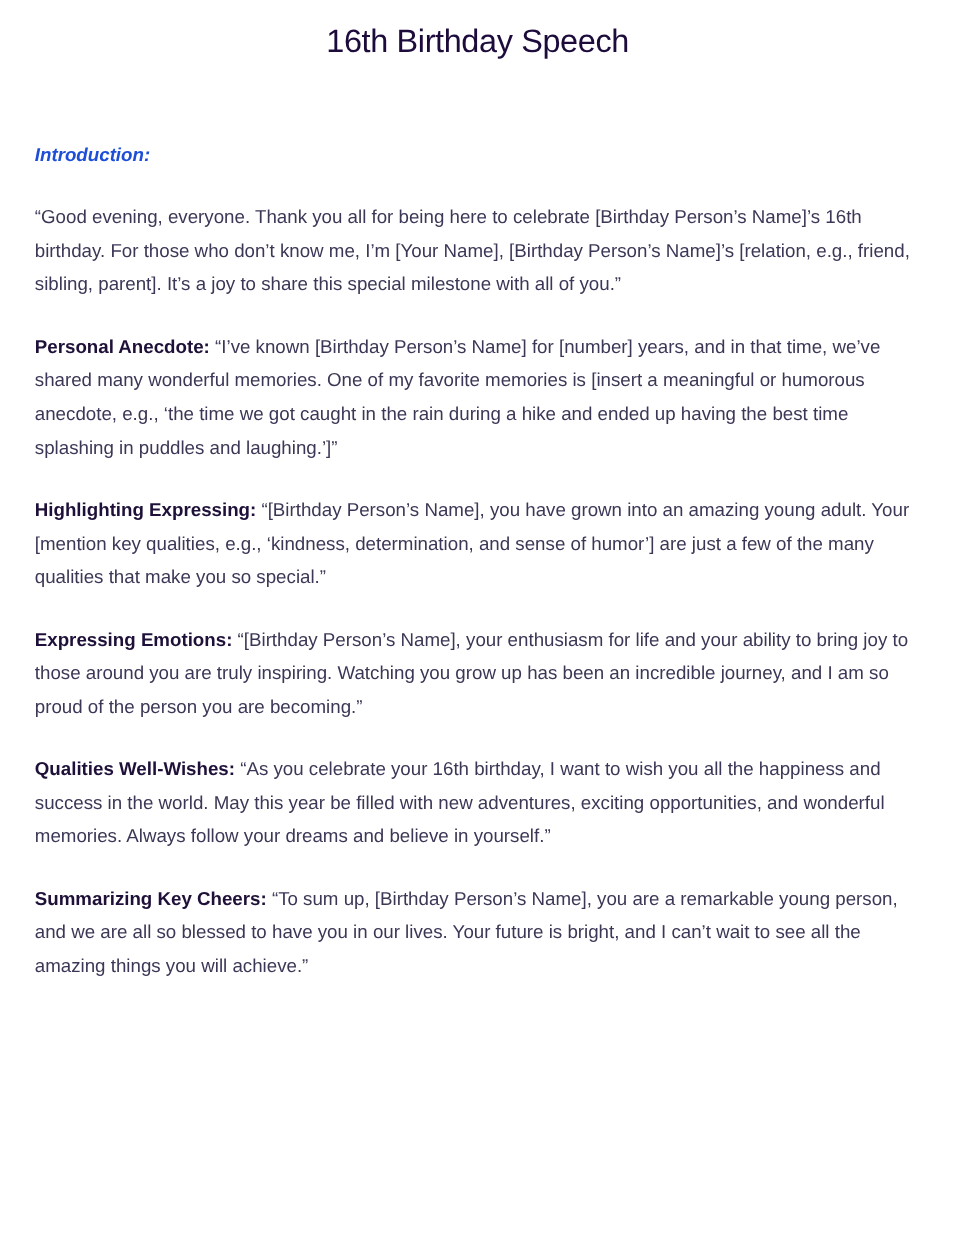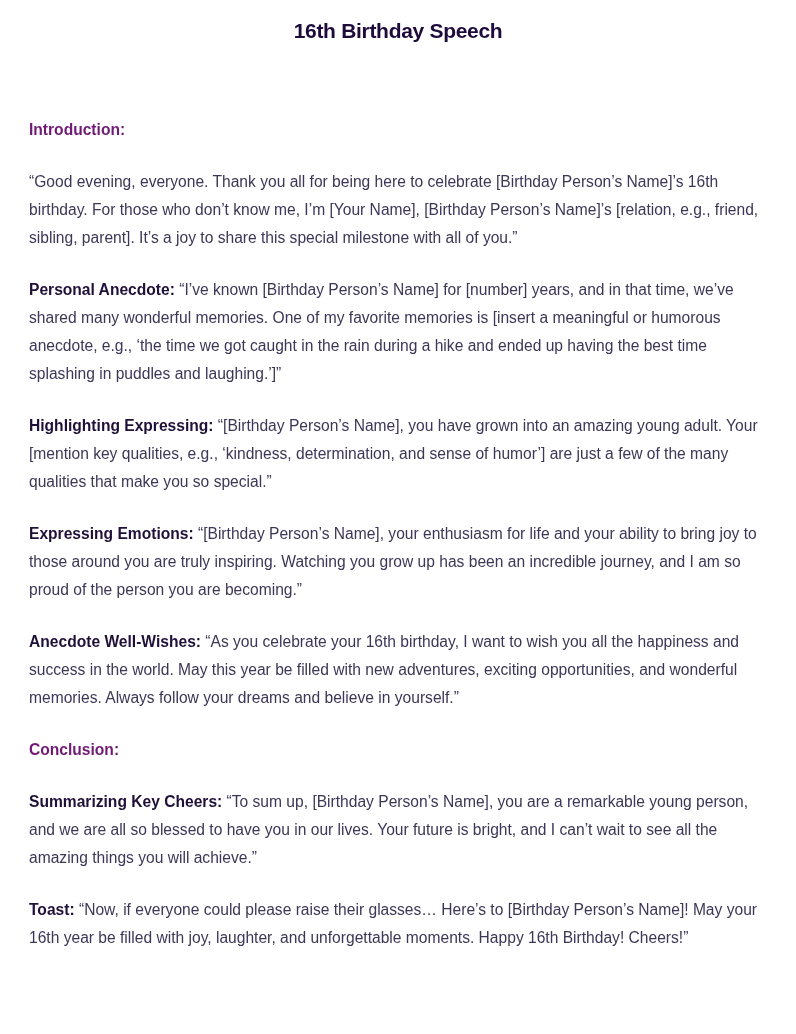--- a/index.html
+++ b/index.html
@@ -18,40 +18,41 @@
       position: relative;
       width: 796px;
       height: 1034px;
     }
     .title {
       position: absolute;
       top: 19px;
       left: 0;
       width: 796px;
       text-align: center;
-      font-size: 21px;
-      font-weight: bold;
+      font-size: 27px;
+      font-weight: normal;
       color: #1c0b3b;
       letter-spacing: -0.3px;
       margin: 0;
     }
     .content {
       position: absolute;
       top: 116px;
       left: 29px;
       width: 745px;
       font-size: 15.6px;
       line-height: 28px;
     }
     .para {
       margin: 0 0 24px 0;
     }
     .heading {
       font-weight: bold;
-      color: #701a75;
+      color: #1d4ed8;
+      font-style: italic;
     }
     .label {
       font-weight: bold;
       color: #1e1038;
       margin-top: 33px;
     }
   </style>
 </head>
 <body>
 
@@ -65,21 +66,19 @@
       <span>“Good evening, everyone. Thank you all for being here to celebrate [Birthday Person’s Name]’s 16th birthday. For those who don’t know me, I’m [Your Name], [Birthday Person’s Name]’s [relation, e.g., friend, sibling, parent]. It’s a joy to share this special milestone with all of you.”</span>
     </p>
 
 
     <p class="para"><span class="label">Personal Anecdote:</span><span> “I’ve known [Birthday Person’s Name] for [number] years, and in that time, we’ve shared many wonderful memories. One of my favorite memories is [insert a meaningful or humorous anecdote, e.g., ‘the time we got caught in the rain during a hike and ended up having the best time splashing in puddles and laughing.’]”</span></p>
 
     <p class="para"><span class="label">Highlighting Expressing:</span><span> “[Birthday Person’s Name], you have grown into an amazing young adult. Your [mention key qualities, e.g., ‘kindness, determination, and sense of humor’] are just a few of the many qualities that make you so special.”</span></p>
 
     <p class="para"><span class="label">Expressing Emotions:</span><span> “[Birthday Person’s Name], your enthusiasm for life and your ability to bring joy to those around you are truly inspiring. Watching you grow up has been an incredible journey, and I am so proud of the person you are becoming.”</span></p>
 
-    <p class="para"><span class="label">Anecdote Well-Wishes:</span><span> “As you celebrate your 16th birthday, I want to wish you all the happiness and success in the world. May this year be filled with new adventures, exciting opportunities, and wonderful memories. Always follow your dreams and believe in yourself.”</span></p>
+    <p class="para"><span class="label">Qualities Well-Wishes:</span><span> “As you celebrate your 16th birthday, I want to wish you all the happiness and success in the world. May this year be filled with new adventures, exciting opportunities, and wonderful memories. Always follow your dreams and believe in yourself.”</span></p>
 
-    <p class="para heading">Conclusion:</p>
 
     <p class="para"><span class="label">Summarizing Key Cheers:</span><span> “To sum up, [Birthday Person’s Name], you are a remarkable young person, and we are all so blessed to have you in our lives. Your future is bright, and I can’t wait to see all the amazing things you will achieve.”</span></p>
 
-    <p class="para"><span class="label">Toast:</span><span> “Now, if everyone could please raise their glasses… Here’s to [Birthday Person’s Name]! May your 16th year be filled with joy, laughter, and unforgettable moments. Happy 16th Birthday! Cheers!”</span></p>
   </div>
 </div>
 
 </body></html>

